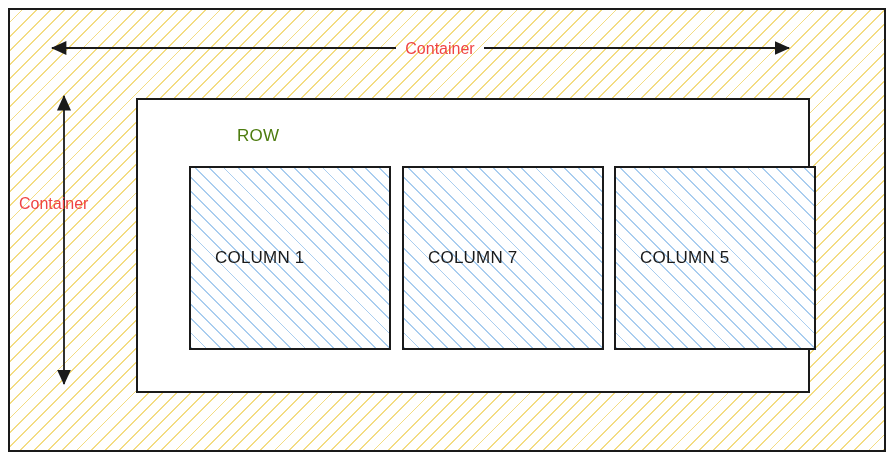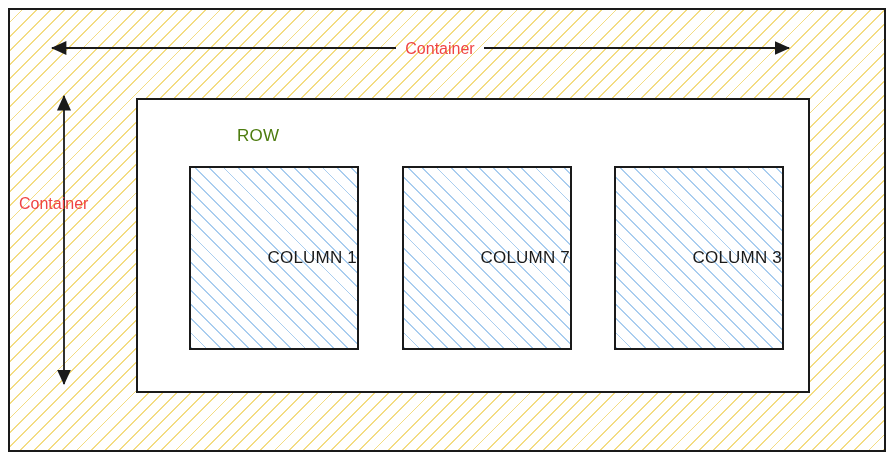--- a/index.html
+++ b/index.html
@@ -69,35 +69,36 @@
     position: absolute;
     left: 0;
     top: 0;
     width: 674px;
     height: 295px;
   }
 
   .column-box {
     position: absolute;
     top: 66px;
-    width: 170px;
+    width: 202px;
     height: 184px;
     box-sizing: border-box;
     border: 2px solid #1a1a1a;
     background-color: #ffffff;
     background-image: repeating-linear-gradient(
         45deg,
         #a9cdef 0px,
         #a9cdef 1.3px,
         rgba(255,255,255,0) 1.3px,
         rgba(255,255,255,0) 10px
     );
     display: flex;
     align-items: center;
-    justify-content: flex-end;
+    justify-content: flex-start;
+    padding-left: 24px;
   }
   .column-box.c0 { left: 51px; }
   .column-box.c1 { left: 264px; }
   .column-box.c2 { left: 476px; }
 
   .column-label {
     font-size: 17px;
     line-height: 20px;
     color: #1a1a1a;
     letter-spacing: 0.2px;
@@ -152,21 +153,21 @@
 
         <div class="column-box c0">
           <span class="column-label">COLUMN 1</span>
         </div>
 
         <div class="column-box c1">
           <span class="column-label">COLUMN 7</span>
         </div>
 
         <div class="column-box c2">
-          <span class="column-label">COLUMN 3</span>
+          <span class="column-label">COLUMN 5</span>
         </div>
 
       </div>
     </div>
   </div>
 
   <svg class="arrow-layer" viewBox="0 0 895 460" width="895" height="460">
     <defs>
       <marker id="ahead" markerWidth="9" markerHeight="9" refX="8" refY="4.5" orient="auto" markerUnits="strokeWidth">
         <path d="M0,0.6 L8.6,4.5 L0,8.4 z" fill="#1a1a1a"></path>

